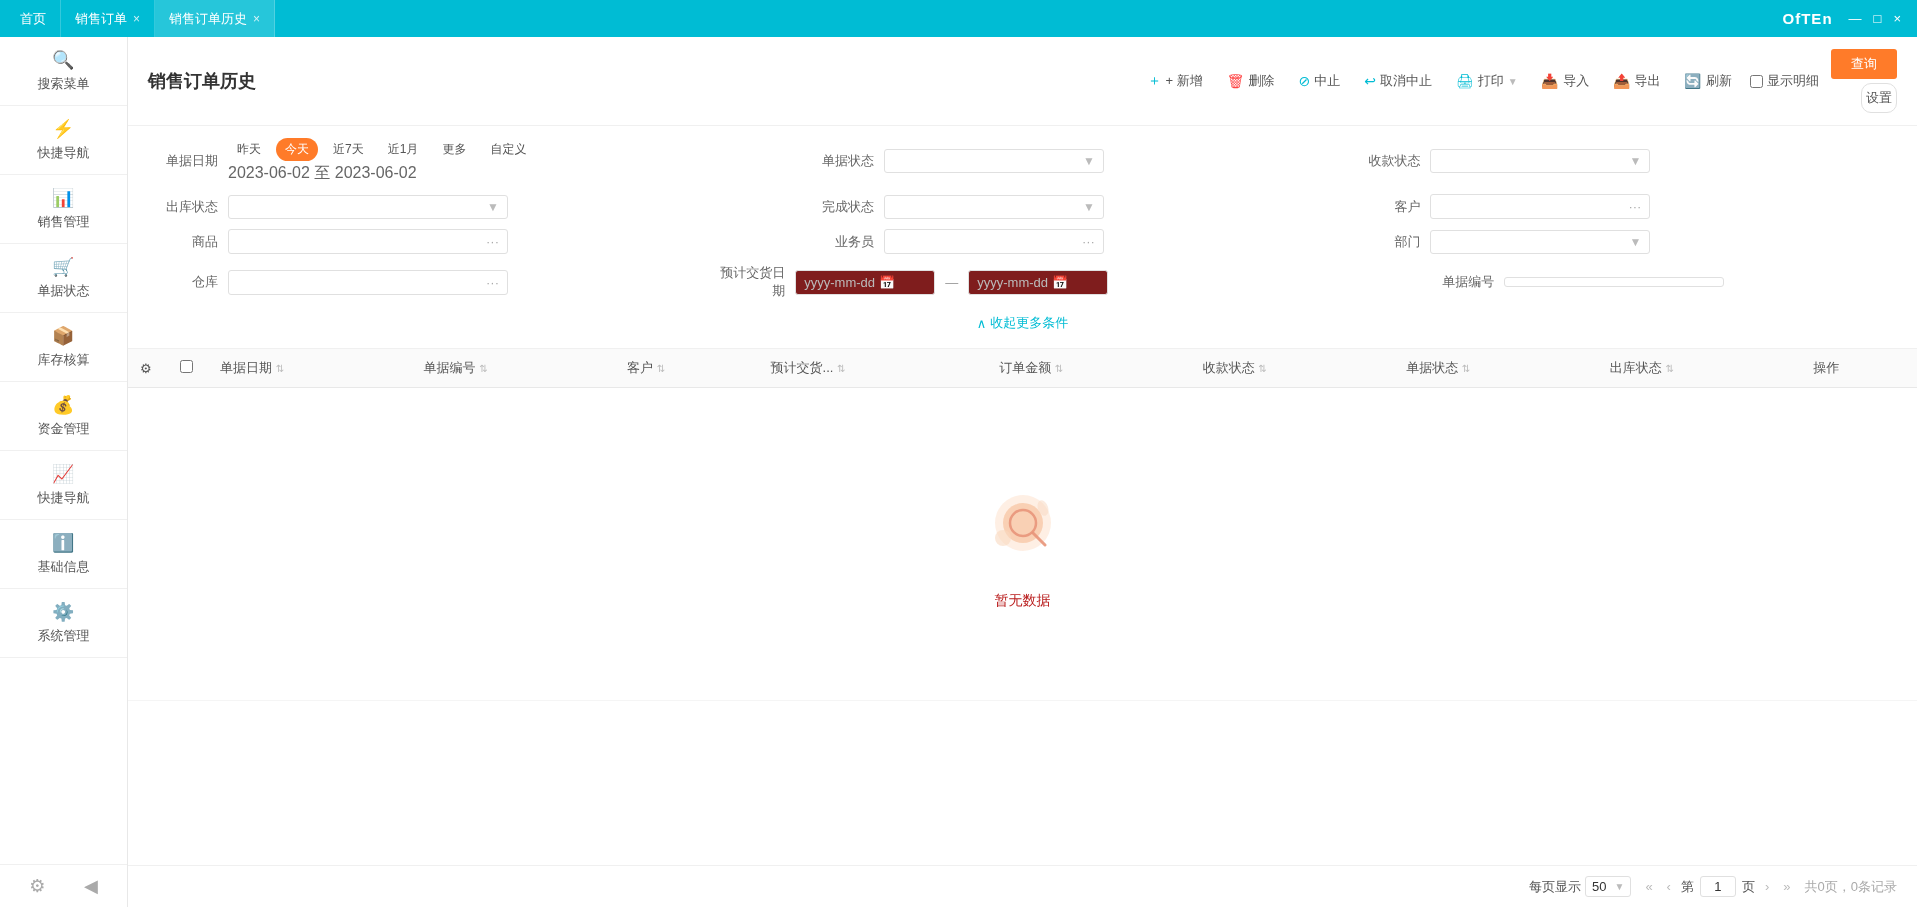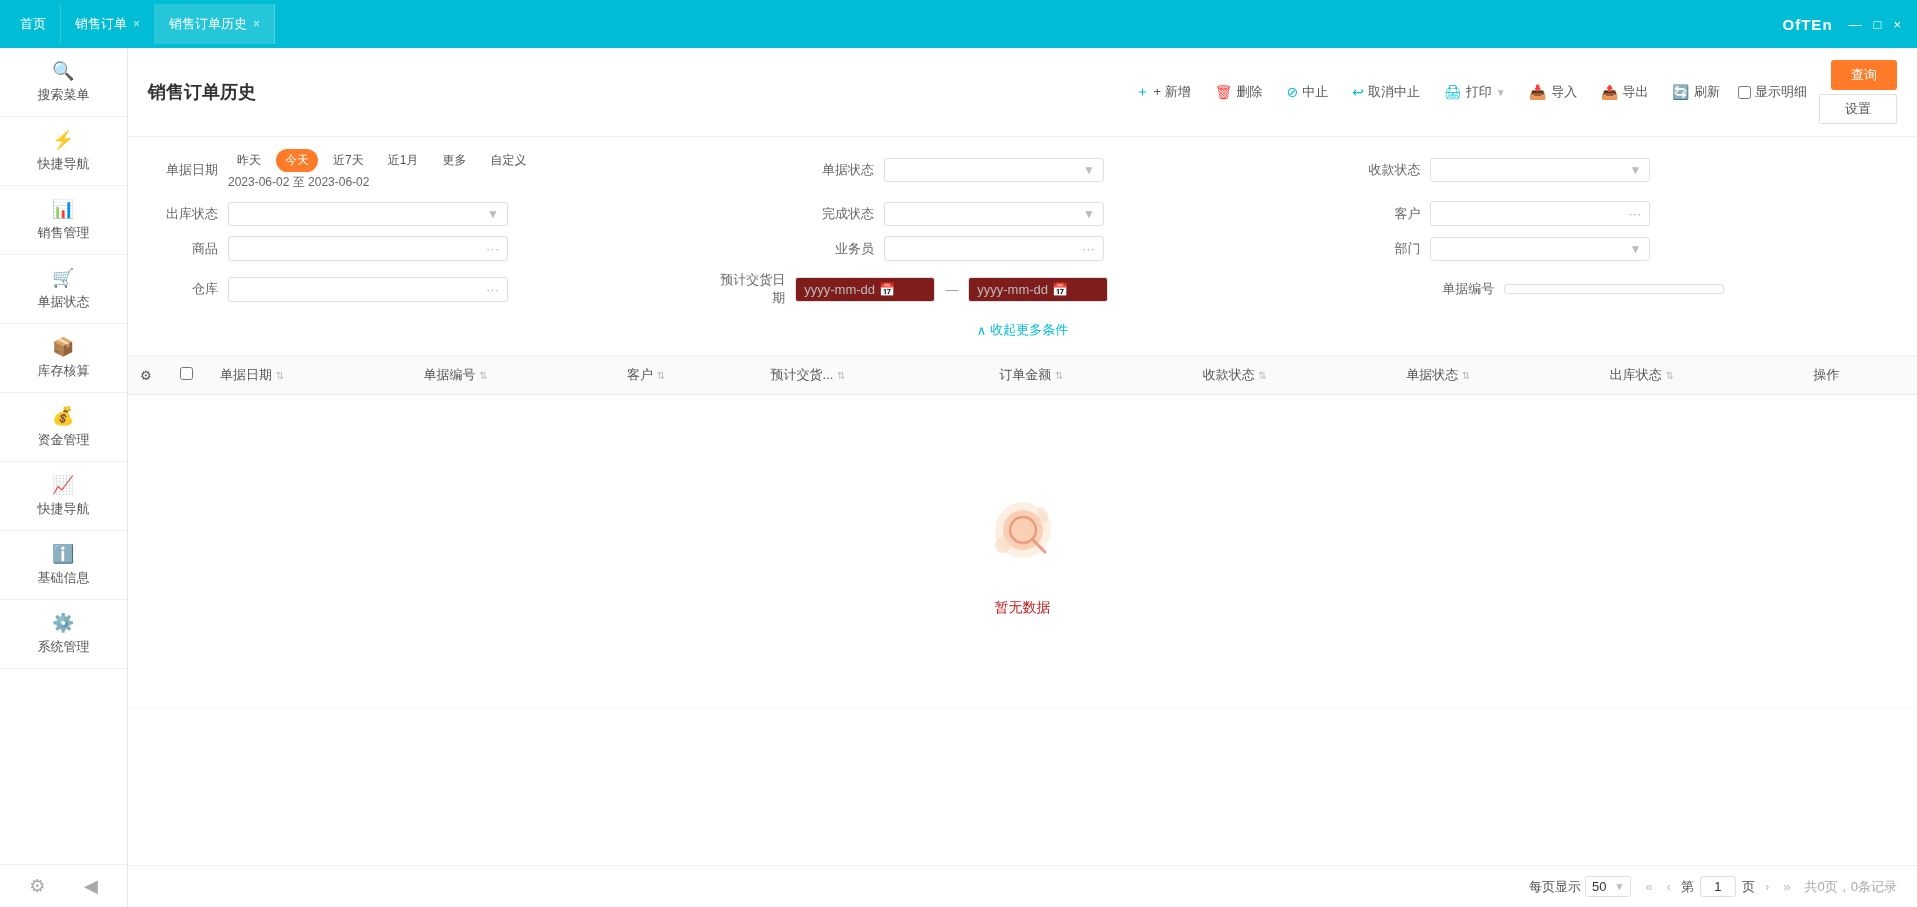--- a/index.html
+++ b/index.html
@@ -1,20 +1,20 @@
 <!DOCTYPE html>
 <html><head>
   <meta charset="utf-8">
   <style>
     * { box-sizing: border-box; margin: 0; padding: 0; font-family: 'Microsoft YaHei', Arial, sans-serif; font-size: 13px; }
     body { display: flex; flex-direction: column; height: 100vh; overflow: hidden; background: #f5f5f5; }
 
     
     .top-bar {
-      display: flex; align-items: center; background: #00bcd4; height: 48px; padding: 0 10px;
+      display: flex; align-items: center; background: #00bcd4; height: 37px; padding: 0 10px;
       color: white; flex-shrink: 0;
     }
     .top-bar-tabs { display: flex; align-items: center; flex: 1; }
     .top-tab {
       display: flex; align-items: center; padding: 0 14px; height: 40px; cursor: pointer;
       color: white; font-size: 13px; gap: 6px; border-right: 1px solid rgba(255,255,255,0.2);
     }
     .top-tab.active { background: rgba(255,255,255,0.15); }
     .top-tab .close-x { font-size: 12px; opacity: 0.8; cursor: pointer; }
     .top-tab:first-child { padding-left: 10px; }
@@ -62,21 +62,21 @@
       flex-shrink: 0;
     }
     .filter-row { display: flex; align-items: center; margin-bottom: 10px; gap: 0; }
     .filter-label { color: #666; width: 80px; text-align: right; padding-right: 10px; flex-shrink: 0; }
     .date-group { display: flex; align-items: center; gap: 6px; }
     .date-btn {
       padding: 2px 8px; border-radius: 3px; cursor: pointer; font-size: 12px; color: #555;
       border: 1px solid transparent;
     }
     .date-btn.active { background: #ff7b29; color: white; border-radius: 12px; }
-    .date-range { color: #666; font-size: 12px; margin-top: 2px; }
+    .date-range { color: #666; font-size: 16px; margin-top: 2px; }
     .select-control {
       display: flex; align-items: center; border: 1px solid #e0e0e0; border-radius: 3px;
       padding: 4px 8px; min-width: 180px; cursor: pointer; background: white;
       justify-content: space-between; color: #999;
     }
     .select-control .arrow { color: #bbb; font-size: 12px; }
     .input-control {
       display: flex; align-items: center; border: 1px solid #e0e0e0; border-radius: 3px;
       padding: 4px 8px; min-width: 180px; background: white; color: #999;
     }
@@ -129,22 +129,22 @@
       padding: 2px 4px; color: #333;
     }
     .total-info { color: #aaa; font-size: 13px; }
 
     
     .query-btn {
       background: #ff7b29; color: white; border: none; border-radius: 3px;
       padding: 6px 20px; cursor: pointer; font-size: 13px;
     }
     .settings-btn {
-      background: white; color: #555; border: 1px solid #e0e0e0; border-radius: 2px;
-      padding: 5px 25px; cursor: pointer; font-size: 13px; display: block; margin-top: 4px;
+      background: white; color: #555; border: 1px solid #e0e0e0; border-radius: 10px;
+      padding: 5px 4px; cursor: pointer; font-size: 13px; display: block; margin-top: 4px;
     }
     .query-area { display: flex; flex-direction: column; align-items: flex-end; }
   </style>
 </head>
 <body>
 
 <div class="top-bar">
   <div class="top-bar-tabs">
     <div class="top-tab">
       <span>首页</span>

